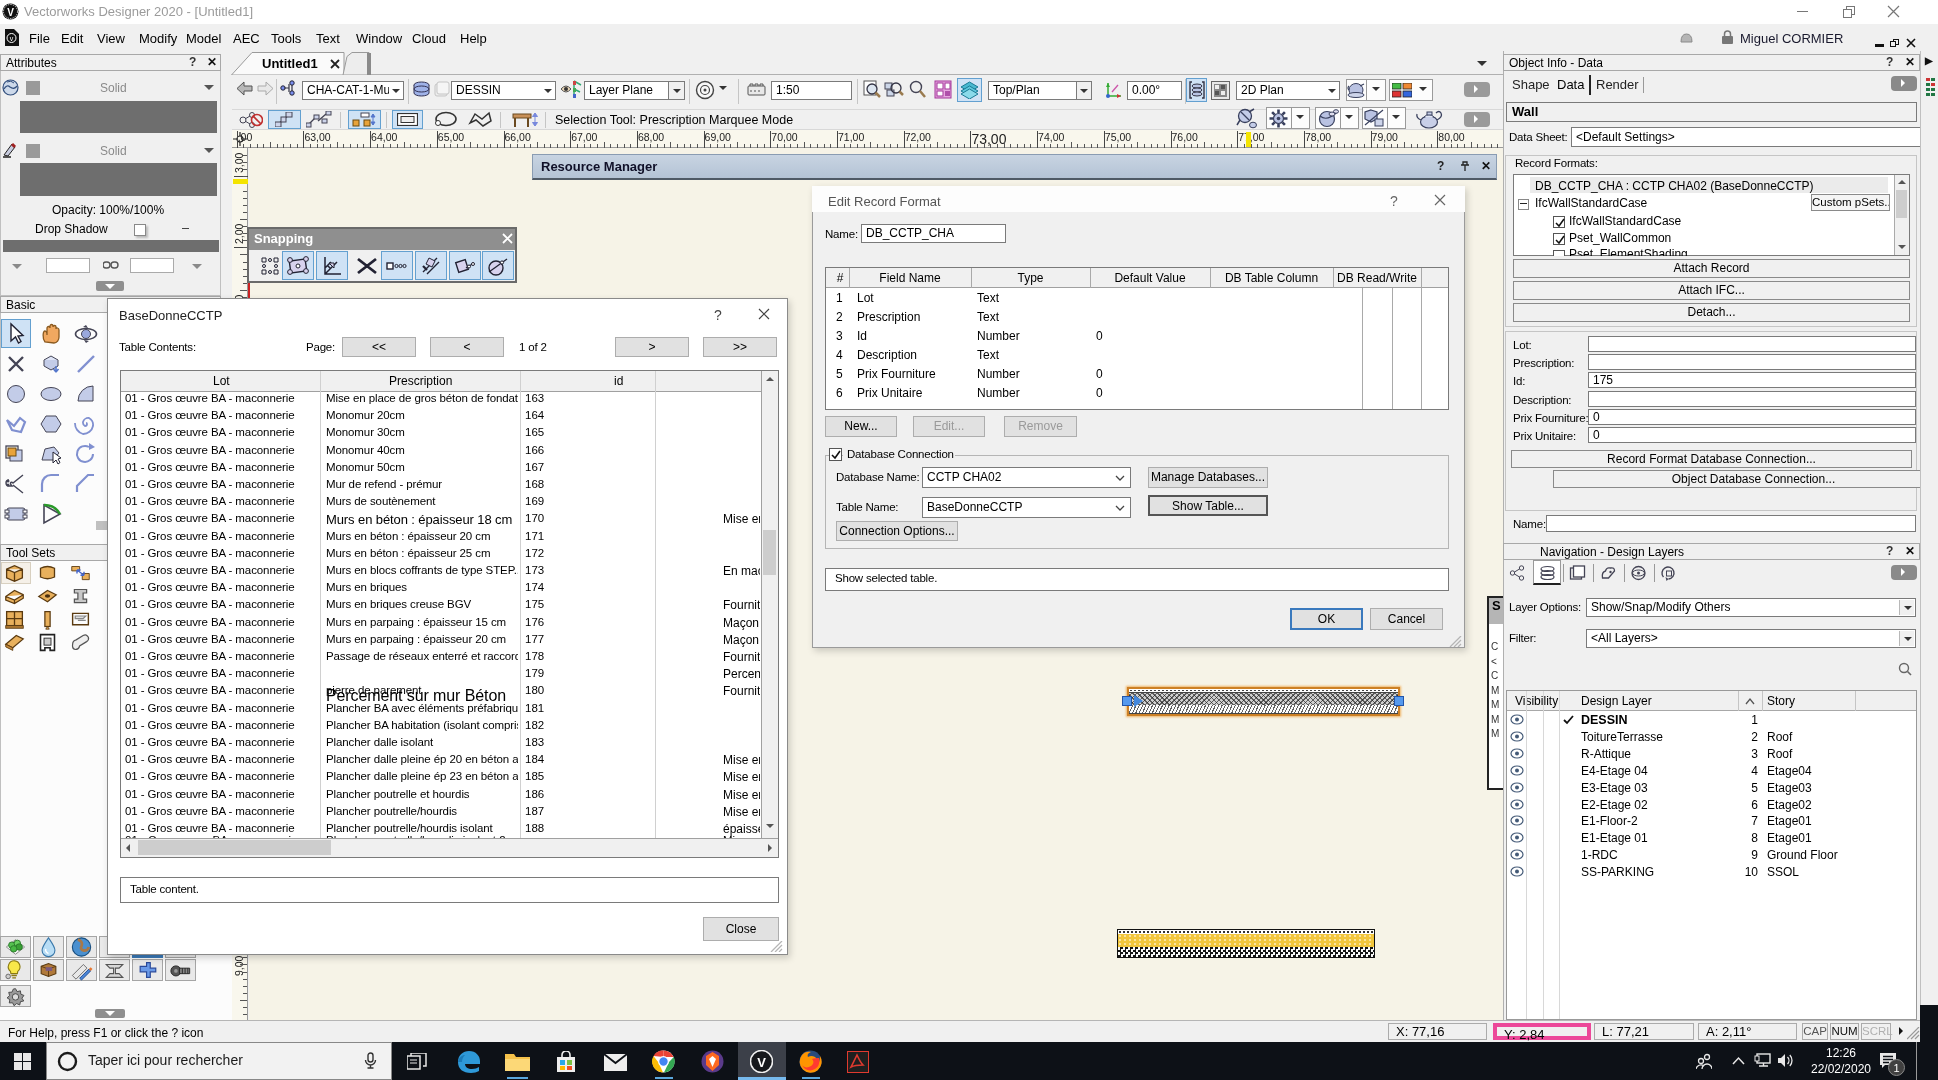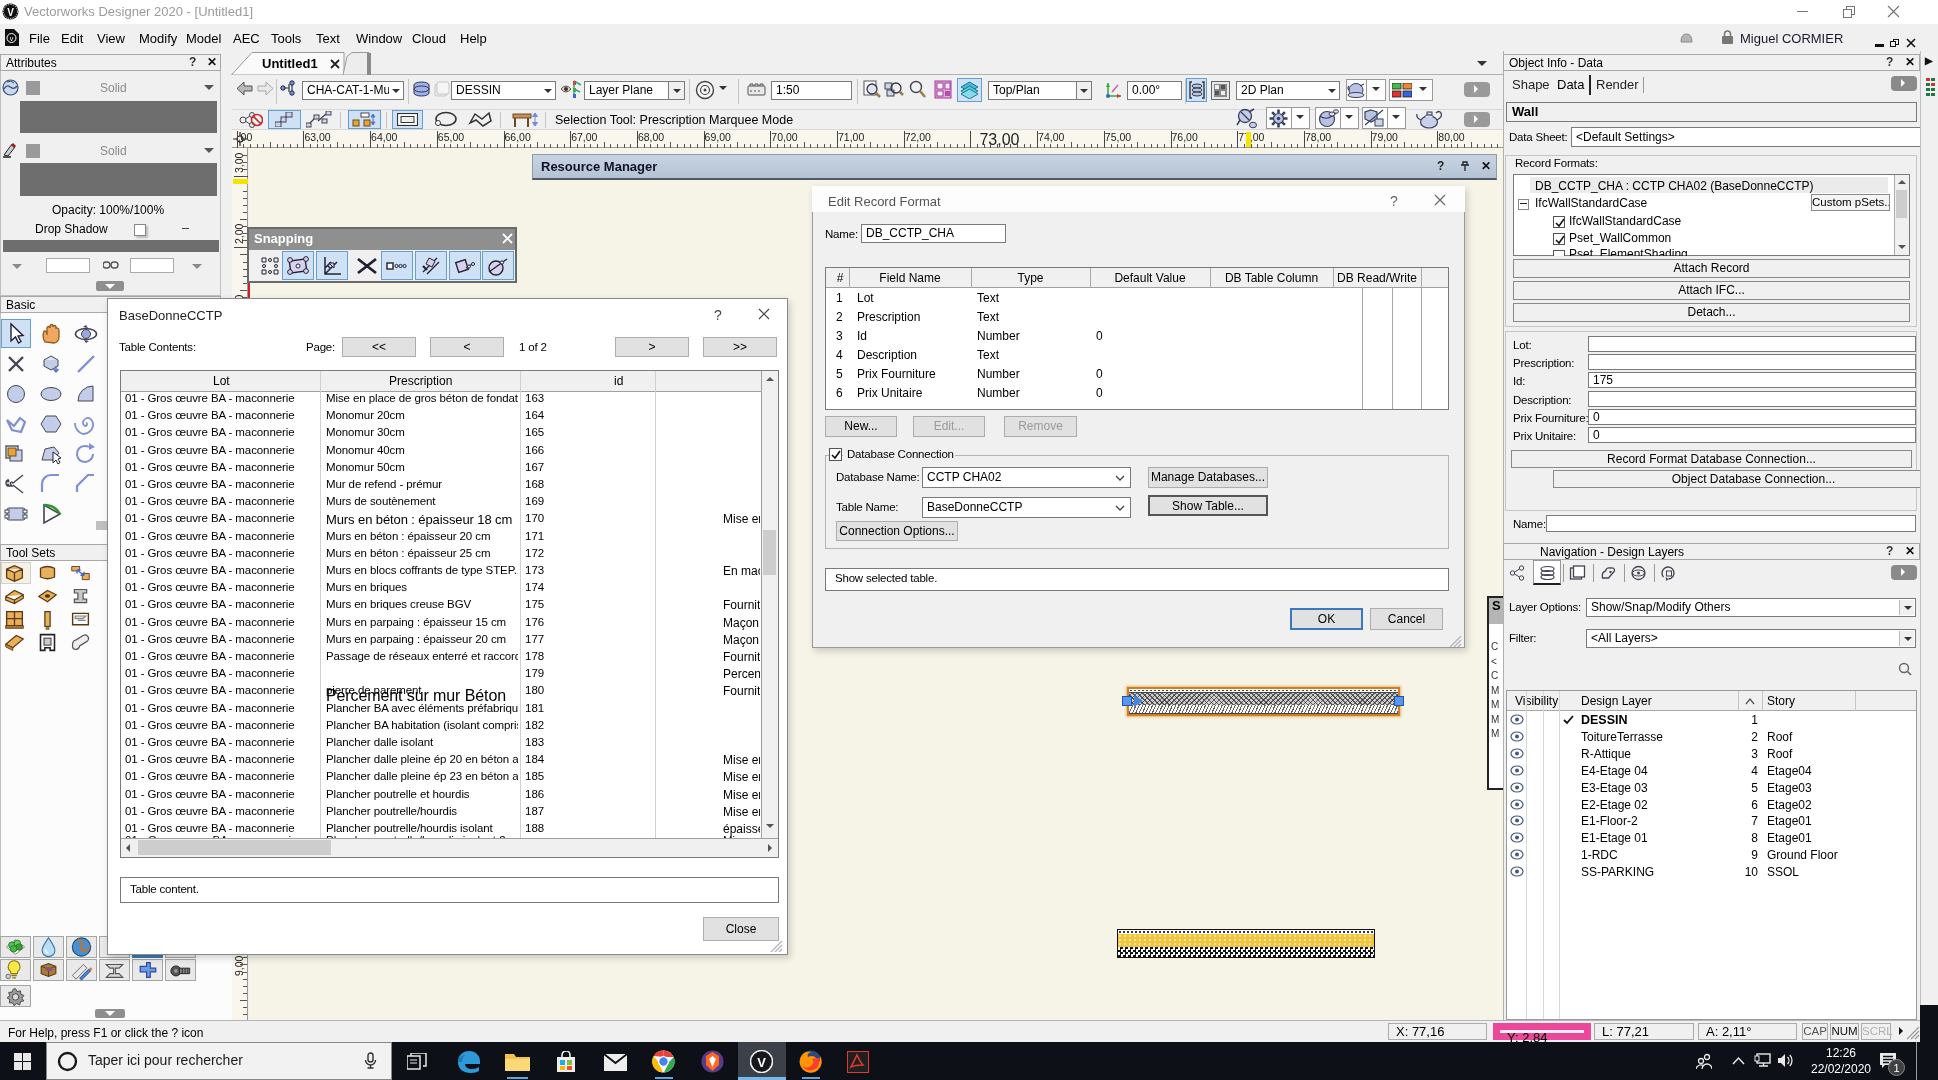--- a/index.html
+++ b/index.html
@@ -667,21 +667,21 @@
       <div class="abs" style="left:903.7px;top:131px;width:1px;height:17px;background:#444;"></div>
       <div class="abs" style="left:910.4px;top:144px;width:1px;height:4px;background:#555;"></div>
       <div class="abs" style="left:917.0px;top:144px;width:1px;height:4px;background:#555;"></div>
       <div class="abs" style="left:923.7px;top:144px;width:1px;height:4px;background:#555;"></div>
       <div class="abs" style="left:930.4px;top:144px;width:1px;height:4px;background:#555;"></div>
       <div class="abs" style="left:937.1px;top:142px;width:1px;height:6px;background:#555;"></div>
       <div class="abs" style="left:943.7px;top:144px;width:1px;height:4px;background:#555;"></div>
       <div class="abs" style="left:950.4px;top:144px;width:1px;height:4px;background:#555;"></div>
       <div class="abs" style="left:957.1px;top:144px;width:1px;height:4px;background:#555;"></div>
       <div class="abs" style="left:963.7px;top:144px;width:1px;height:4px;background:#555;"></div>
-      <div class="abs" style="left:971.4px;top:131px;font-size:16px;color:#222;margin-left:8px;">73,00</div>
+      <div class="abs" style="left:971.4px;top:131px;font-size:14px;color:#222;">73,00</div>
       <div class="abs" style="left:970.4px;top:131px;width:1px;height:17px;background:#444;"></div>
       <div class="abs" style="left:977.1px;top:144px;width:1px;height:4px;background:#555;"></div>
       <div class="abs" style="left:983.7px;top:144px;width:1px;height:4px;background:#555;"></div>
       <div class="abs" style="left:990.4px;top:144px;width:1px;height:4px;background:#555;"></div>
       <div class="abs" style="left:997.1px;top:144px;width:1px;height:4px;background:#555;"></div>
       <div class="abs" style="left:1003.8px;top:142px;width:1px;height:6px;background:#555;"></div>
       <div class="abs" style="left:1010.4px;top:144px;width:1px;height:4px;background:#555;"></div>
       <div class="abs" style="left:1017.1px;top:144px;width:1px;height:4px;background:#555;"></div>
       <div class="abs" style="left:1023.8px;top:144px;width:1px;height:4px;background:#555;"></div>
       <div class="abs" style="left:1030.4px;top:144px;width:1px;height:4px;background:#555;"></div>
@@ -1415,21 +1415,21 @@
       <rect x="0" y="10" width="4" height="3" fill="#227744"></rect>
       <rect x="5" y="10" width="4" height="3" fill="#227744"></rect>
       <rect x="0" y="15" width="4" height="3" fill="#227744"></rect>
       <rect x="5" y="15" width="4" height="3" fill="#227744"></rect>
     </svg>
 <div class="abs" style="left:1920px;top:1008px;width:18px;height:34px;background:#0d1117;"></div>
 
 <div class="abs" style="left:0;top:1020px;width:1920px;height:22px;background:#f0f0f0;border-top:1px solid #b5b5b5;"></div>
 <div class="abs" style="left:8px;top:1026px;font-size:12px;">For Help, press F1 or click the ? icon</div>
 <div class="abs" style="left:1388px;top:1023px;width:99px;height:17px;background:#f0f0f0;border:1px solid #ababab;font-size:13px;line-height:16px;padding-left:7px;">X: 77,16</div>
-<div class="abs" style="left:1493px;top:1023px;width:98px;height:17px;background:#f0f0f0;border:7px solid #ec4899;font-size:13px;line-height:16px;padding-left:7px;">Y: 2,84</div>
+<div class="abs" style="left:1493px;top:1023px;width:98px;height:17px;background:#f0f0f0;border:4px solid #ec4899;font-size:13px;line-height:16px;padding-left:7px;">Y: 2,84</div>
 <div class="abs" style="left:1594px;top:1023px;width:100px;height:17px;background:#f0f0f0;border:1px solid #ababab;font-size:13px;line-height:16px;padding-left:7px;">L: 77,21</div>
 <div class="abs" style="left:1698px;top:1023px;width:99px;height:17px;background:#f0f0f0;border:1px solid #ababab;font-size:13px;line-height:16px;padding-left:7px;">A: 2,11°</div>
 <div class="abs" style="left:1802px;top:1023px;width:26px;height:17px;background:#f0f0f0;border:1px solid #ababab;font-size:11.5px;line-height:15px;text-align:center;color:#555;">CAP</div>
 <div class="abs" style="left:1830px;top:1023px;width:29px;height:17px;background:#f0f0f0;border:1px solid #ababab;font-size:11.5px;line-height:15px;text-align:center;color:#111;">NUM</div>
 <div class="abs" style="left:1861px;top:1023px;width:30px;height:17px;background:#f0f0f0;border:1px solid #ababab;font-size:11.5px;line-height:15px;text-align:center;color:#b0b0b0;">SCRL</div>
 <div class="abs" style="left:1899px;top:1027px;width:0;height:0;border:4px solid transparent;border-left-color:#111;border-right-width:0;"></div>
 <svg class="abs" style="left:1907px;top:1027px;" width="13" height="13">
       <path d="M12 0 L0 12 M12 4 L4 12 M12 8 L8 12" stroke="#999" stroke-width="1.2"></path>
     </svg>
 <div class="abs" style="left:1920px;top:1005px;width:18px;height:37px;background:#0d1117;"></div>

